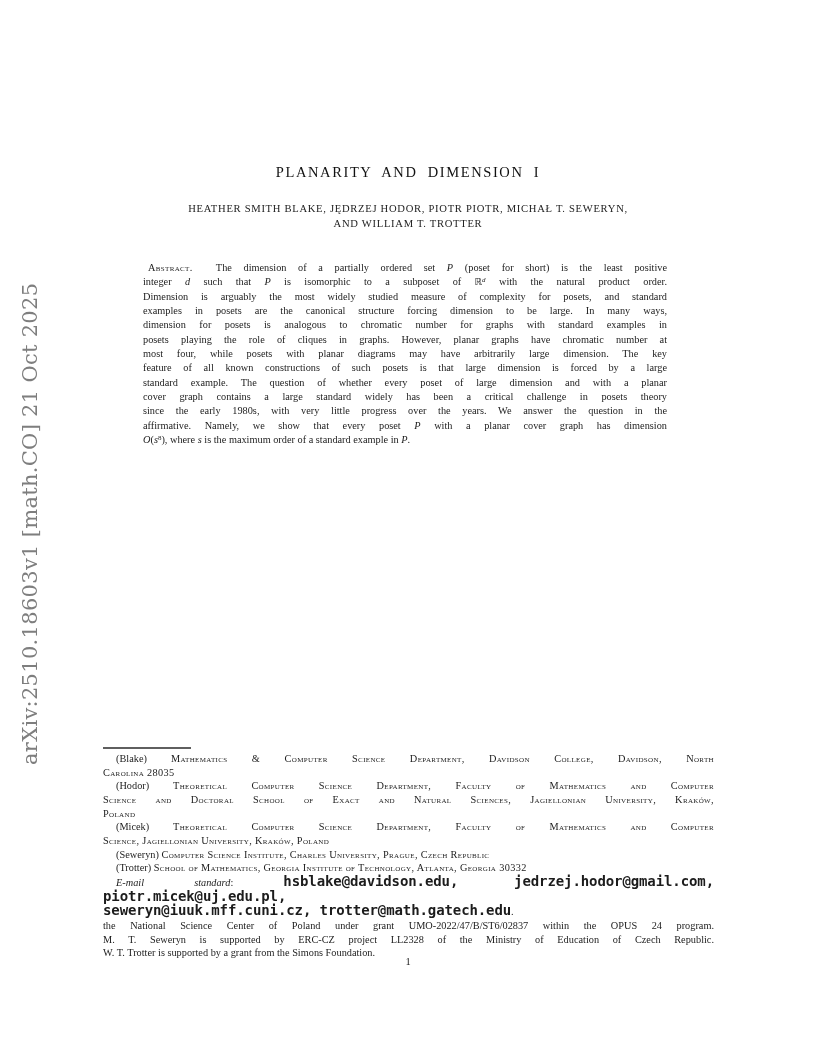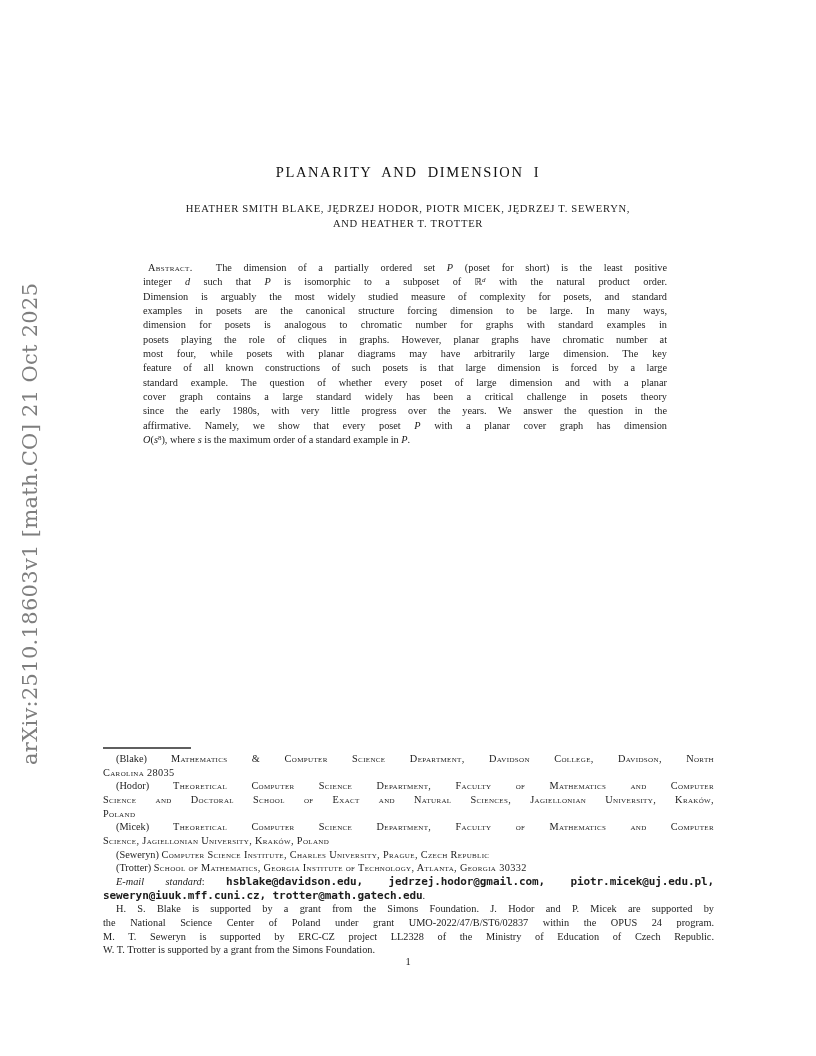--- a/index.html
+++ b/index.html
@@ -61,21 +61,21 @@
     position: absolute;
     top: 752px; left: 103px; width: 611px;
     font-size: 10.3px;
     line-height: 13.65px;
   }
   .footnotes .fline { text-align: justify; text-align-last: justify; }
   .footnotes .fline.last { text-align-last: left; }
   .sc { font-variant: small-caps; letter-spacing: 0.35px; font-family: Liberation Serif, serif; }
   .tt {
     font-family: "DejaVu Sans Mono", "Liberation Mono", monospace;
-    font-size: 11px;
+    font-size: 14px;
     font-weight: 600;
     letter-spacing: -0.1px;
   }
   .ind  { display: inline-block; width: 13px; }
   .ind2 { display: inline-block; width: 5px; }
   .bb { font-family: "DejaVu Sans", "DejaVu Serif", sans-serif; font-size: 0.92em; }
   .cal { font-style: italic; }
   sup { font-size: 68%; line-height: 0; vertical-align: baseline; position: relative; top: -0.45em; }
   i { font-style: italic; }
   .page-number {
@@ -89,22 +89,22 @@
 </head>
 <body>
 
 <div class="page">
 
   <div class="watermark">arXiv:2510.18603v1  [math.CO]  21 Oct 2025</div>
 
   <h1 class="title" style="margin:0; font-size:14.5px;">PLANARITY AND DIMENSION I</h1>
 
   <div class="authors">
-    <div>HEATHER SMITH BLAKE, JĘDRZEJ HODOR, PIOTR MICEK, JĘDRZEJ T. SEWERYN,</div>
-    <div>AND HEATHER T. TROTTER</div>
+    <div>HEATHER SMITH BLAKE, JĘDRZEJ HODOR, PIOTR PIOTR, MICHAŁ T. SEWERYN,</div>
+    <div>AND WILLIAM T. TROTTER</div>
   </div>
 
   <section class="abstract">
     <div class="line"><span class="ind2"></span><span class="sc">Abstract.</span>&nbsp; The dimension of a partially ordered set <i>P</i> (poset for short) is the least positive</div>
     <div class="line">integer <i>d</i> such that <i>P</i> is isomorphic to a subposet of <span class="bb">ℝ</span><sup><i>d</i></sup> with the natural product order.</div>
     <div class="line">Dimension is arguably the most widely studied measure of complexity for posets, and standard</div>
     <div class="line">examples in posets are the canonical structure forcing dimension to be large. In many ways,</div>
     <div class="line">dimension for posets is analogous to chromatic number for graphs with standard examples in</div>
     <div class="line">posets playing the role of cliques in graphs. However, planar graphs have chromatic number at</div>
     <div class="line">most four, while posets with planar diagrams may have arbitrarily large dimension. The key</div>
@@ -123,21 +123,20 @@
     <div class="fline last"><span class="sc">Carolina 28035</span></div>
     <div class="fline"><span class="ind"></span>(Hodor) <span class="sc">Theoretical Computer Science Department, Faculty of Mathematics and Computer</span></div>
     <div class="fline"><span class="sc">Science and Doctoral School of Exact and Natural Sciences, Jagiellonian University, Kraków,</span></div>
     <div class="fline last"><span class="sc">Poland</span></div>
     <div class="fline"><span class="ind"></span>(Micek) <span class="sc">Theoretical Computer Science Department, Faculty of Mathematics and Computer</span></div>
     <div class="fline last"><span class="sc">Science, Jagiellonian University, Kraków, Poland</span></div>
     <div class="fline last"><span class="ind"></span>(Seweryn) <span class="sc">Computer Science Institute, Charles University, Prague, Czech Republic</span></div>
     <div class="fline last"><span class="ind"></span>(Trotter) <span class="sc">School of Mathematics, Georgia Institute of Technology, Atlanta, Georgia 30332</span></div>
     <div class="fline"><span class="ind"></span><i>E-mail standard</i>: <span class="tt">hsblake@davidson.edu, jedrzej.hodor@gmail.com, piotr.micek@uj.edu.pl,</span></div>
     <div class="fline last"><span class="tt">seweryn@iuuk.mff.cuni.cz, trotter@math.gatech.edu</span>.</div>
-    <div class="fline"><span class="ind"></span>H. S. Blake is supported by a grant from the Simons Foundation. J. Hodor and P. Micek are supported by</div>
     <div class="fline">the National Science Center of Poland under grant UMO-2022/47/B/ST6/02837 within the OPUS 24 program.</div>
     <div class="fline">M. T. Seweryn is supported by ERC-CZ project LL2328 of the Ministry of Education of Czech Republic.</div>
     <div class="fline last">W. T. Trotter is supported by a grant from the Simons Foundation.</div>
   </footer>
 
   <div class="page-number">1</div>
 
 </div>
 
 </body></html>

